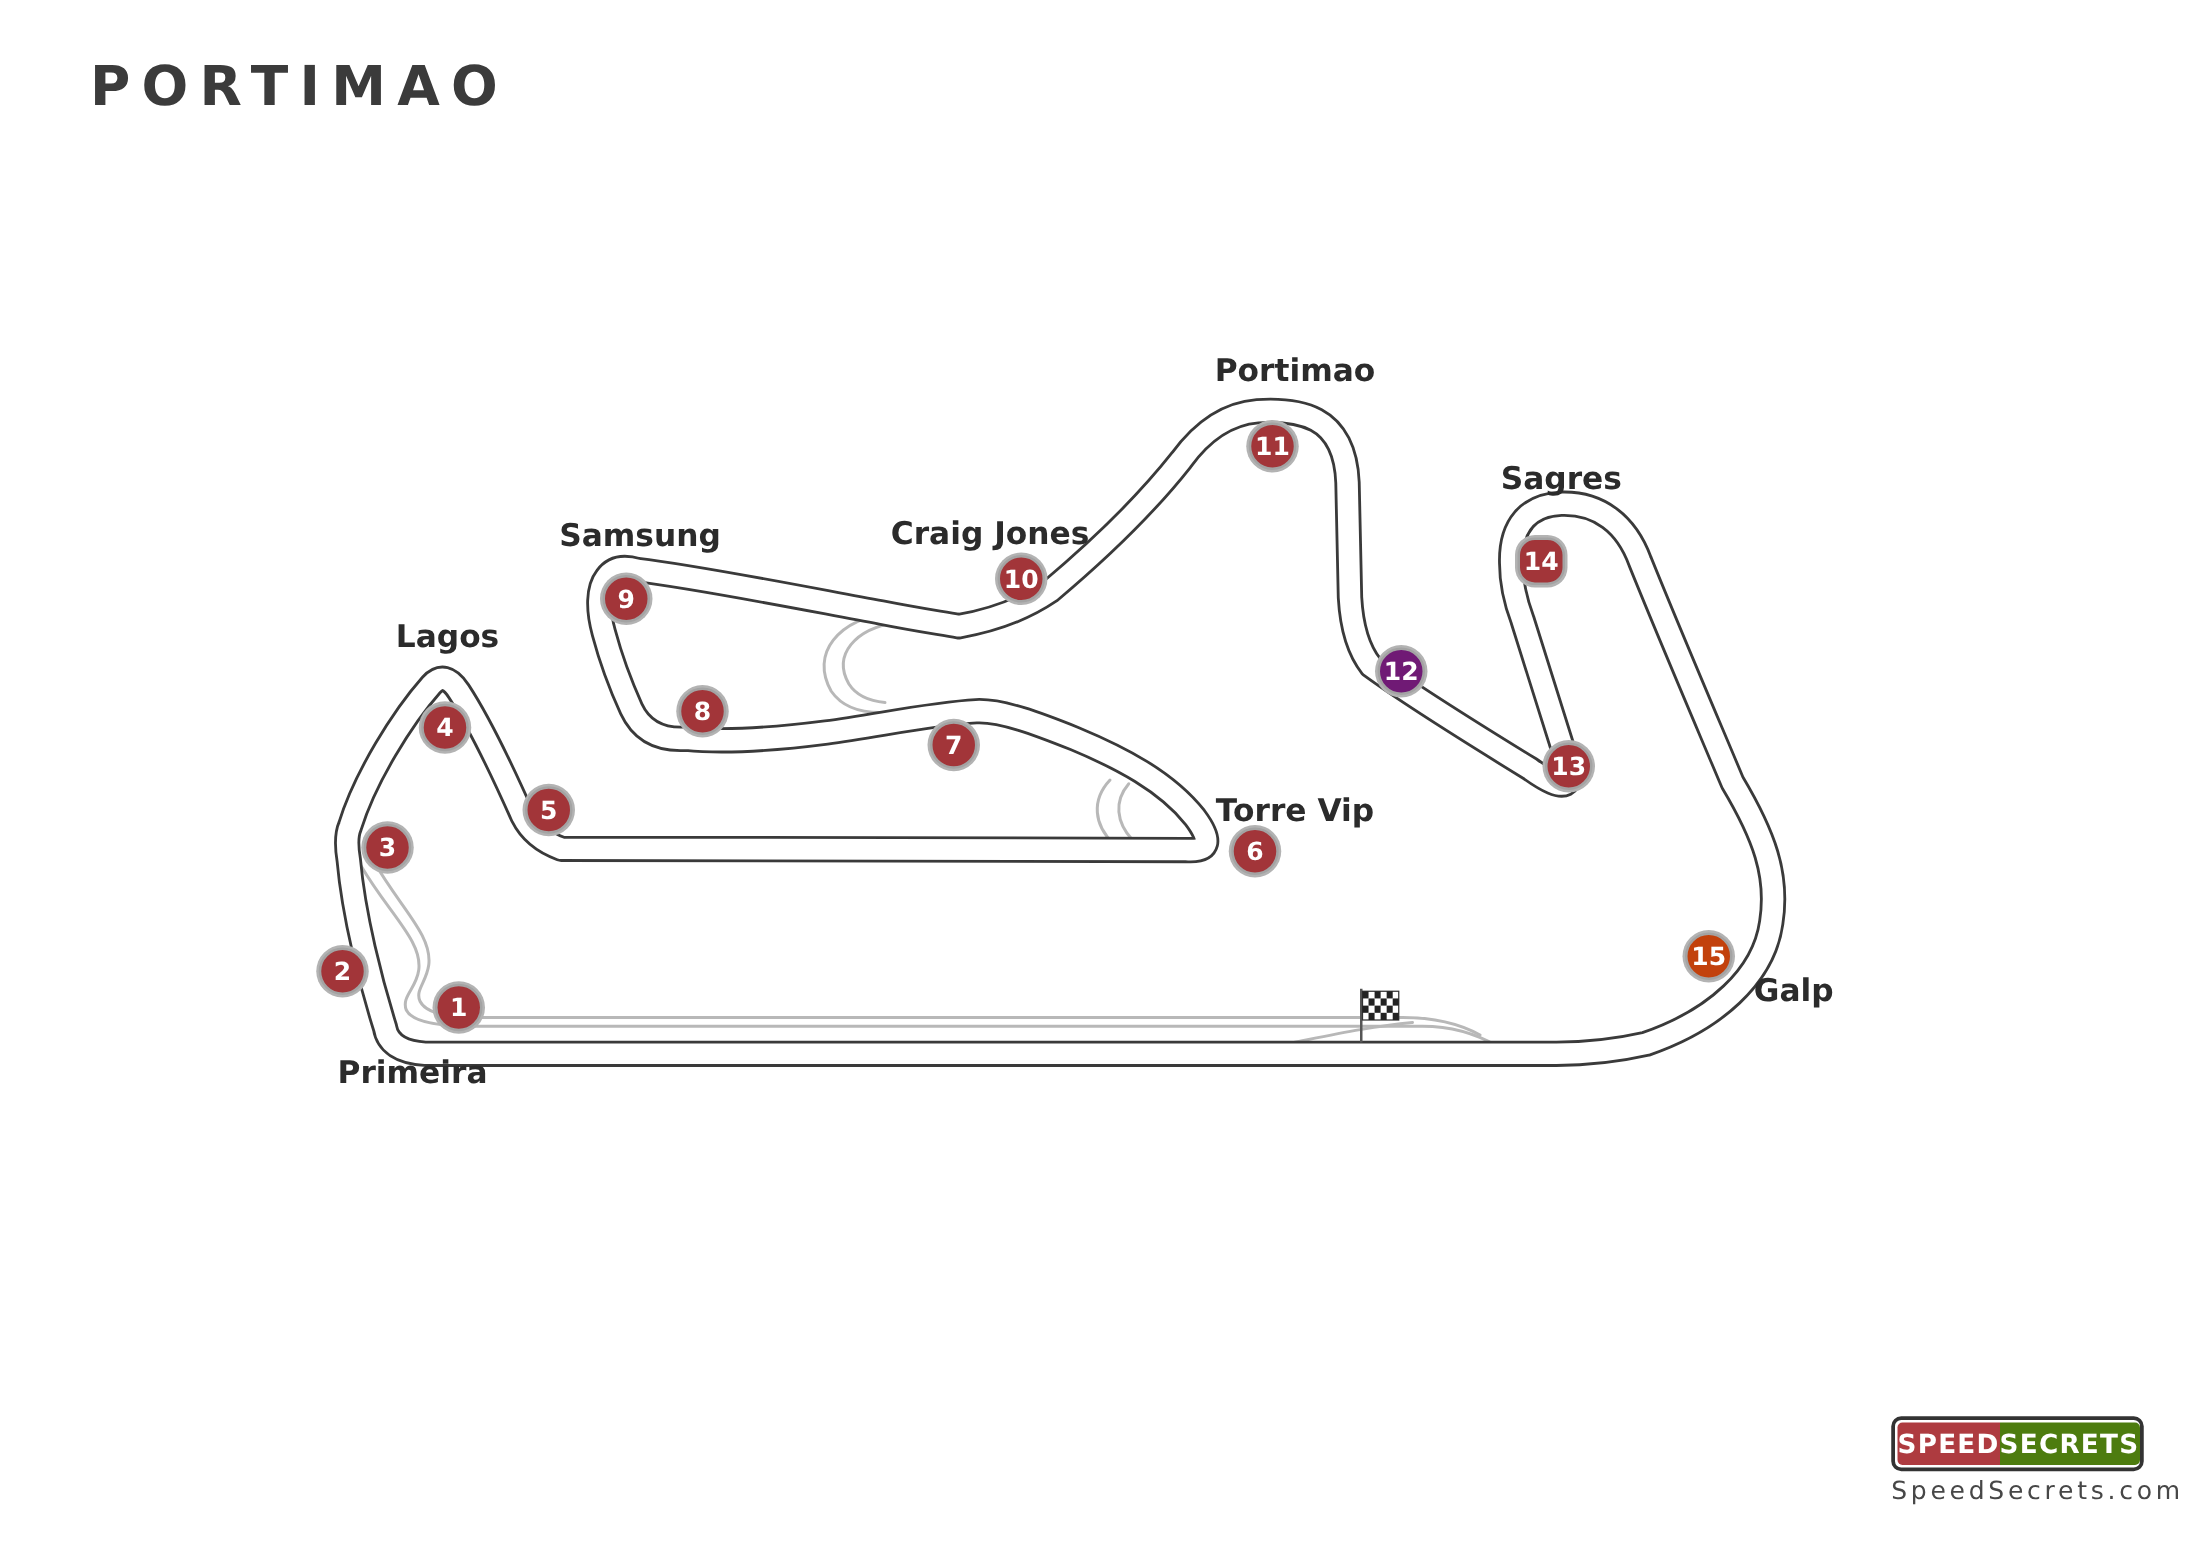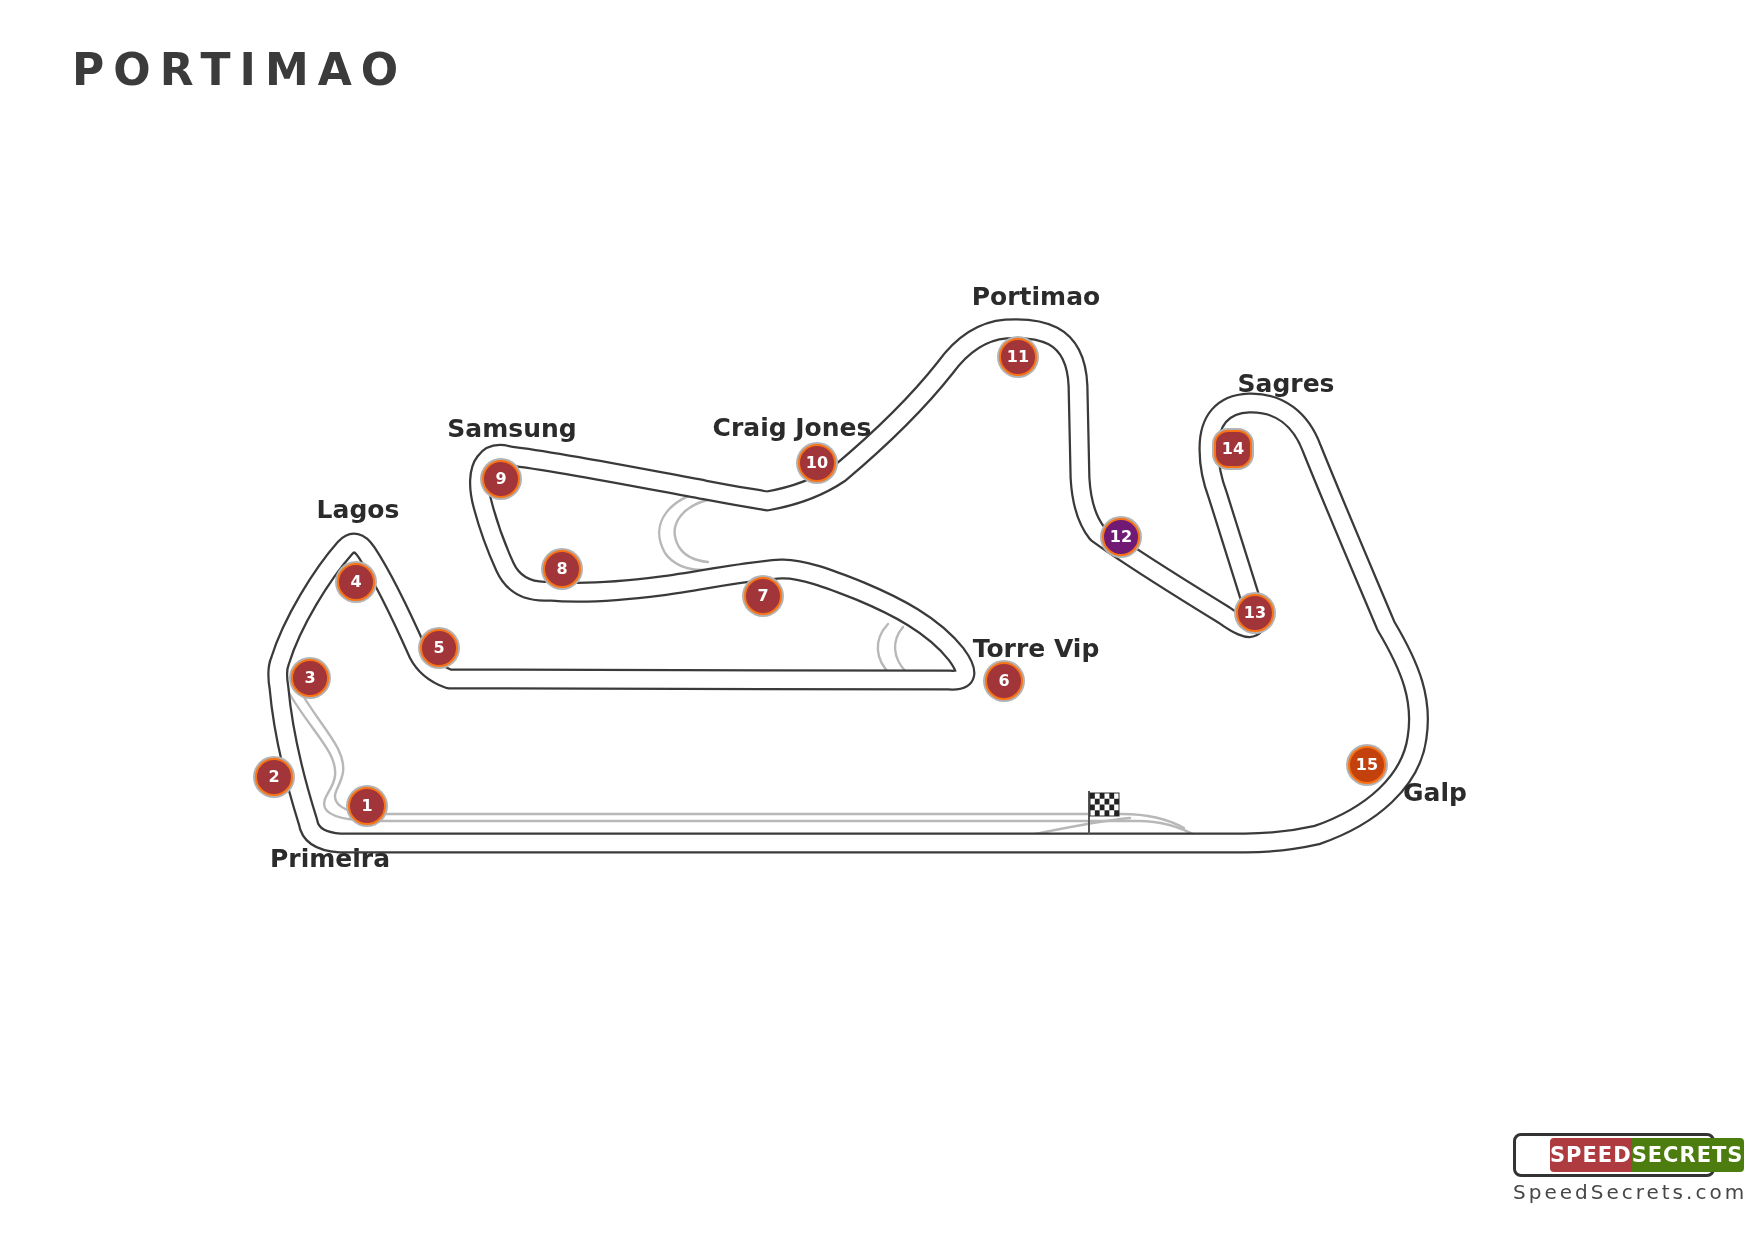--- a/index.html
+++ b/index.html
@@ -16,39 +16,39 @@
     color:#3b3b3b;white-space:nowrap;
   }
   #track-svg{position:absolute;left:0;top:0;}
   .corner-label{
     position:absolute;transform:translate(-50%,-50%);
     font-size:25px;font-weight:700;color:#2b2b2b;white-space:nowrap;
   }
   .corner-marker{
     position:absolute;transform:translate(-50%,-50%);
     width:34px;height:34px;border-radius:50%;
-    border:2px solid #f97316;
+    border:2px solid #a3a3a3;
     box-shadow:0 0 0 2px #b3b3b3;
     display:flex;align-items:center;justify-content:center;
-    font-size:16px;font-weight:700;color:#ffffff;
+    font-size:20px;font-weight:700;color:#ffffff;
     line-height:1;
   }
   #logo-box{
     position:absolute;left:1513px;top:1133px;
     width:192px;height:34px;
     border:3px solid #333333;border-radius:8px;
     background:#ffffff;padding:2px;
     display:flex;align-items:stretch;
   }
   .logo-half{
     flex:1;display:flex;align-items:center;justify-content:center;
     color:#ffffff;font-weight:800;font-size:21px;letter-spacing:1px;
     white-space:nowrap;
   }
-  .logo-left{border-radius:4px 0 0 4px;margin-left:32px;}
+  .logo-left{border-radius:4px 0 0 4px;}
   .logo-right{border-radius:0 4px 4px 0;}
   #logo-site{
     position:absolute;left:1513px;top:1180px;width:202px;
     text-align:center;font-size:20px;color:#474747;
     letter-spacing:3px;font-weight:500;white-space:nowrap;
   }
 </style>
 </head>
 <body>
 
@@ -90,21 +90,21 @@
         </g>
     </g>
   </svg>
 
   <div id="labels-layer">
       <div class="corner-label" style="left: 330px; top: 858px;">Primeira</div>
       <div class="corner-label" style="left: 358px; top: 509px;">Lagos</div>
       <div class="corner-label" style="left: 512px; top: 428px;">Samsung</div>
       <div class="corner-label" style="left: 792px; top: 427px;">Craig Jones</div>
       <div class="corner-label" style="left: 1036px; top: 296px;">Portimao</div>
-      <div class="corner-label" style="left: 1286px; top: 383px;">Sagres</div>
+      <div class="corner-label" style="left: 1249px; top: 383px;">Sagres</div>
       <div class="corner-label" style="left: 1036px; top: 648px;">Torre Vip</div>
       <div class="corner-label" style="left: 1435px; top: 792px;">Galp</div>
     </div>
   <div id="markers-layer">
       <div class="corner-marker" style="left: 367px; top: 806px; background: rgb(162, 53, 57); color: rgb(255, 255, 255);">1</div>
       <div class="corner-marker" style="left: 274px; top: 777px; background: rgb(162, 53, 57); color: rgb(255, 255, 255);">2</div>
       <div class="corner-marker" style="left: 310px; top: 678px; background: rgb(162, 53, 57); color: rgb(255, 255, 255);">3</div>
       <div class="corner-marker" style="left: 356px; top: 582px; background: rgb(162, 53, 57); color: rgb(255, 255, 255);">4</div>
       <div class="corner-marker" style="left: 439px; top: 648px; background: rgb(162, 53, 57); color: rgb(255, 255, 255);">5</div>
       <div class="corner-marker" style="left: 1004px; top: 681px; background: rgb(162, 53, 57); color: rgb(255, 255, 255);">6</div>

